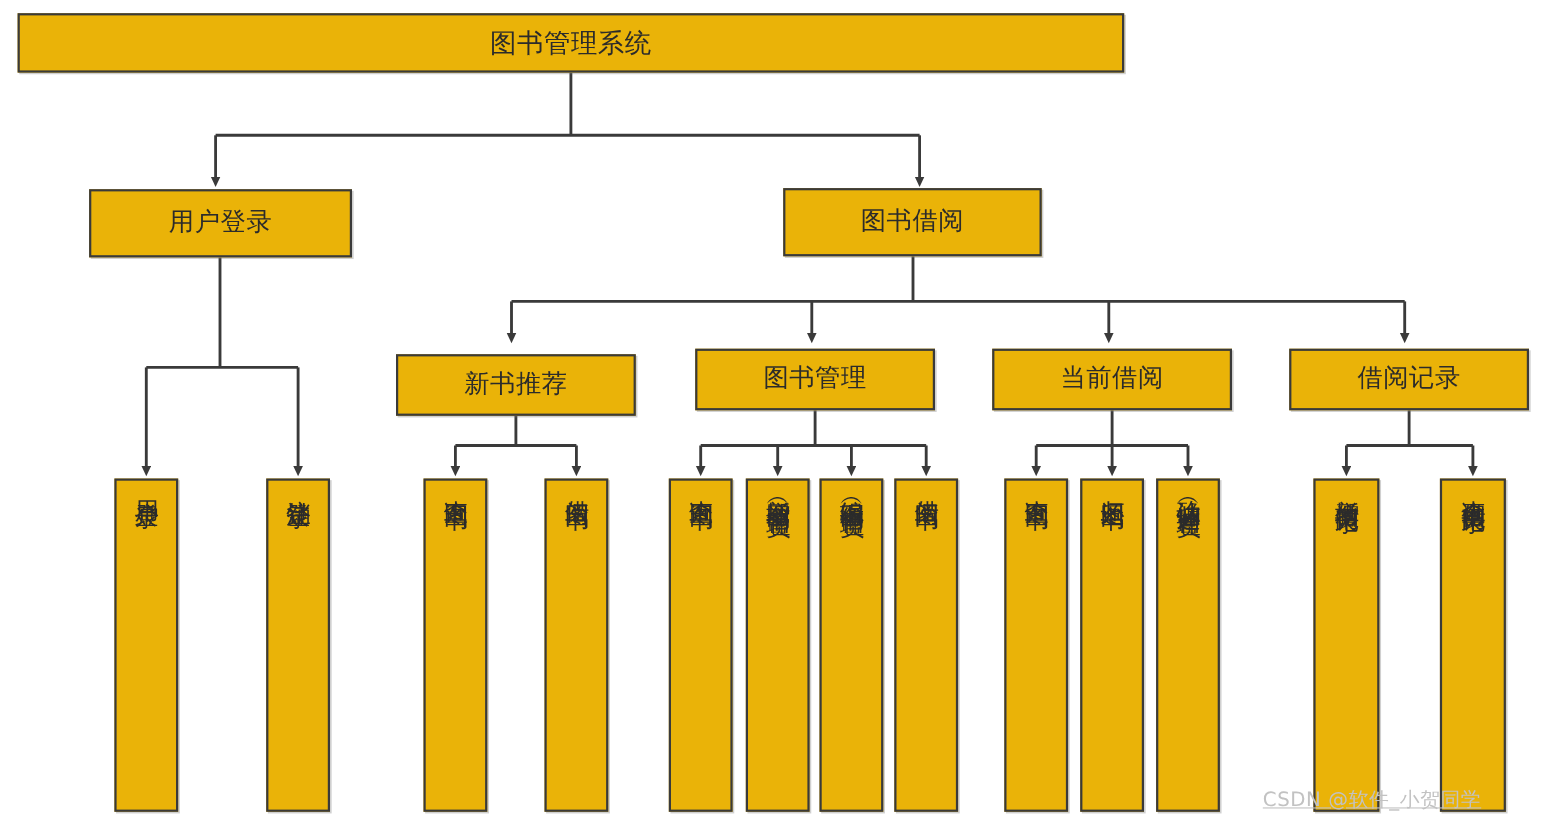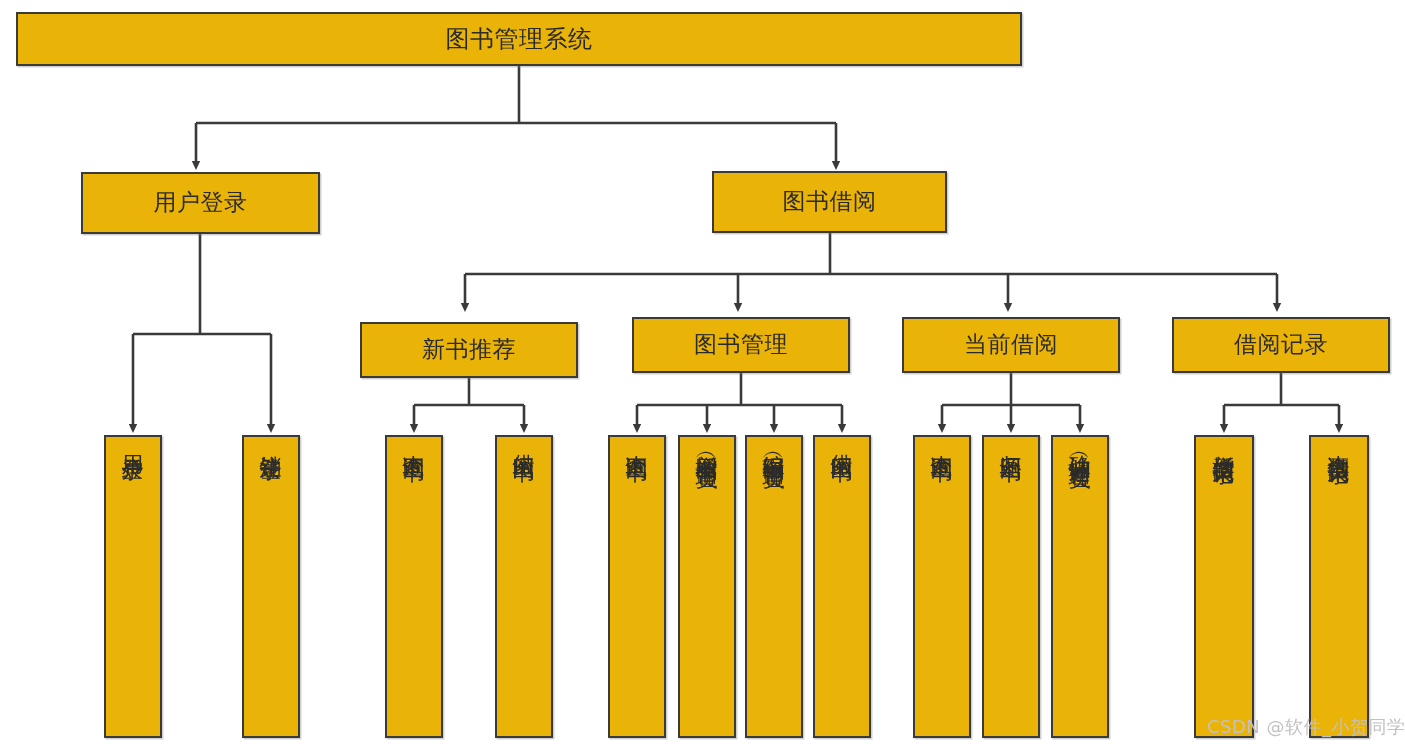--- a/index.html
+++ b/index.html
@@ -188,15 +188,15 @@
     <span class="label">确认归还（管理员）</span>
   </div>
 
   <div class="node v" style="left:1194px; top:435px; width:60px; height:303px;">
     <span class="label">新增借阅记录</span>
   </div>
   <div class="node v" style="left:1309px; top:435px; width:60px; height:303px;">
     <span class="label">查询借阅记录</span>
   </div>
 
-  <div class="watermark" style="left:1207px; top:715px;">CSDN @软件_小贺同学</div>
+  <div class="watermark" style="left:1148px; top:715px;text-decoration:underline;">CSDN @软件_小贺同学</div>
 
 </div>
 
 </body></html>

